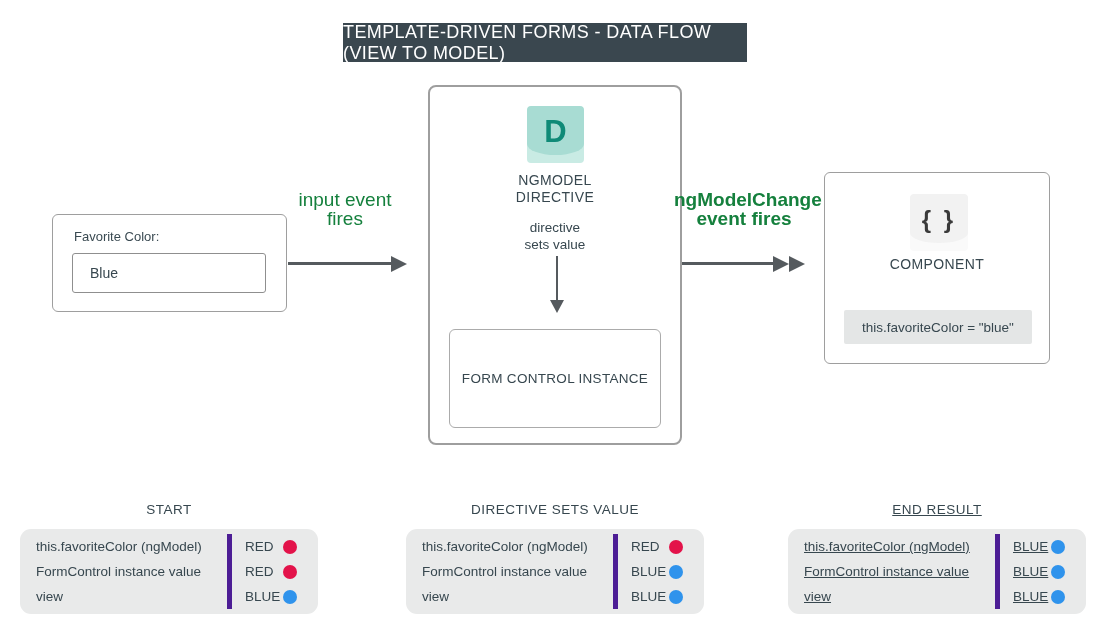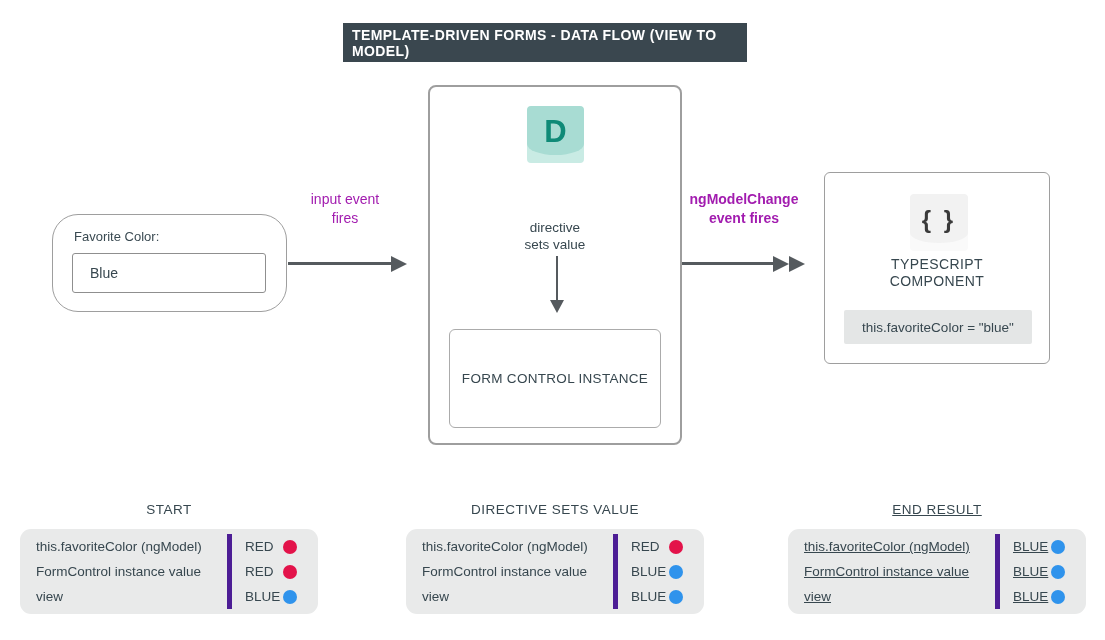--- a/index.html
+++ b/index.html
@@ -3,25 +3,25 @@
 <meta charset="utf-8">
 <style>
   * { margin:0; padding:0; box-sizing:border-box; }
   html,body { background:#ffffff; }
   body { font-family:"Liberation Sans", sans-serif; color:#37474f; }
   #canvas { position:relative; width:1105px; height:640px; background:#ffffff; overflow:hidden; }
 
   
   .header-bar { position:absolute; left:343px; top:23px; width:404px; height:39px;
     background:#3a474f; display:flex; align-items:center; justify-content:center; }
-  .header-bar span { color:#ffffff; font-size:14px; font-weight:bold; letter-spacing:.4px;padding-left:9px; }
+  .header-bar span { color:#ffffff; font-size:18px; font-weight:normal; letter-spacing:.4px; }
 
   
   .card { position:absolute; background:#fff; border:1.5px solid #9e9e9e; border-radius:6px; }
-  .view-card { left:52px; top:214px; width:235px; height:98px;border-radius:26px; }
+  .view-card { left:52px; top:214px; width:235px; height:98px; }
   .view-card .field-label { position:absolute; left:21px; top:14px; font-size:13px; color:#3a4a52; }
   .view-card input { position:absolute; left:19px; top:38px; width:194px; height:40px;
     border:1px solid #8f8f8f; border-radius:3px; background:#fff; font-family:inherit;
     font-size:14px; color:#37474f; padding-left:17px; outline:none; }
 
   .directive-card { left:428px; top:85px; width:254px; height:360px; border-width:2px; border-radius:8px; }
   .component-card { left:824px; top:172px; width:226px; height:192px; }
 
   
   .badge { position:absolute; border-radius:4px; overflow:hidden; display:flex;
@@ -53,21 +53,21 @@
 
   
   .h-line { position:absolute; height:3px; background:#555a5e; }
   .arrow-head-right { position:absolute; width:0; height:0;
     border-top:8px solid transparent; border-bottom:8px solid transparent;
     border-left:16px solid #555a5e; }
   .v-line { position:absolute; width:2px; background:#555a5e; }
   .arrow-head-down { position:absolute; width:0; height:0;
     border-left:7px solid transparent; border-right:7px solid transparent;
     border-top:13px solid #555a5e; }
-  .arrow-label { position:absolute; text-align:center; font-size:14px; line-height:19px; color:#a21caf; }
+  .arrow-label { position:absolute; text-align:center; font-size:19px; line-height:19px; color:#15803d; }
 
   
   .state-group { position:absolute; top:502px; width:298px; }
   .state-group.g0 { left:20px; } .state-group.g1 { left:406px; } .state-group.g2 { left:788px;text-decoration:underline; }
   .state-title { text-align:center; font-size:13.5px; letter-spacing:.5px; color:#37474f; height:18px; }
   .state-table { margin-top:9px; background:#e9eaea; border-radius:11px; height:85px; padding:5px 0; }
   .srow { display:flex; align-items:center; height:25px; }
   .srow-label { flex:1; padding-left:16px; font-size:13.5px; color:#37474f; }
   .srow-value { width:56px; padding-left:13px; border-left:5px solid #4c1d95;
     font-size:13.5px; color:#37474f; align-self:stretch; display:flex; align-items:center; }
@@ -91,20 +91,24 @@
     <span style="display:block">input event</span>
     <span style="display:block">fires</span>
   </div>
   <div class="h-line" style="left:288px; top:262px; width:104px;"></div>
   <div class="arrow-head-right" style="left:391px; top:255.5px;"></div>
 
   <div class="card directive-card">
     <div class="badge d-badge">
       <span>D</span>
     </div>
+    <div class="card-title">
+      <span style="display:block">NGMODEL</span>
+      <span style="display:block">DIRECTIVE</span>
+    </div>
     <div class="card-sub">
       <span style="display:block">directive</span>
       <span style="display:block">sets value</span>
     </div>
     <div class="v-line" style="left:126px; top:169px; height:44px;"></div>
     <div class="arrow-head-down" style="left:120px; top:213px;"></div>
     <div class="inner-box">
       <span>FORM CONTROL INSTANCE</span>
     </div>
   </div>
@@ -115,21 +119,20 @@
   </div>
   <div class="h-line" style="left:682px; top:262px; width:94px;"></div>
   <div class="arrow-head-right" style="left:773px; top:255.5px;"></div>
   <div class="arrow-head-right" style="left:789px; top:255.5px;"></div>
 
   <div class="card component-card">
     <div class="badge braces-badge">
       <span>{ }</span>
     </div>
     <div class="card-title">
-      <span style="display:block">TYPESCRIPT</span>
       <span style="display:block">COMPONENT</span>
     </div>
     <div class="code-chip">
       <span>this.favoriteColor = "blue"</span>
     </div>
   </div>
 
   <div class="state-group g0">
     <div class="state-title">START</div>
     <div class="state-table">

